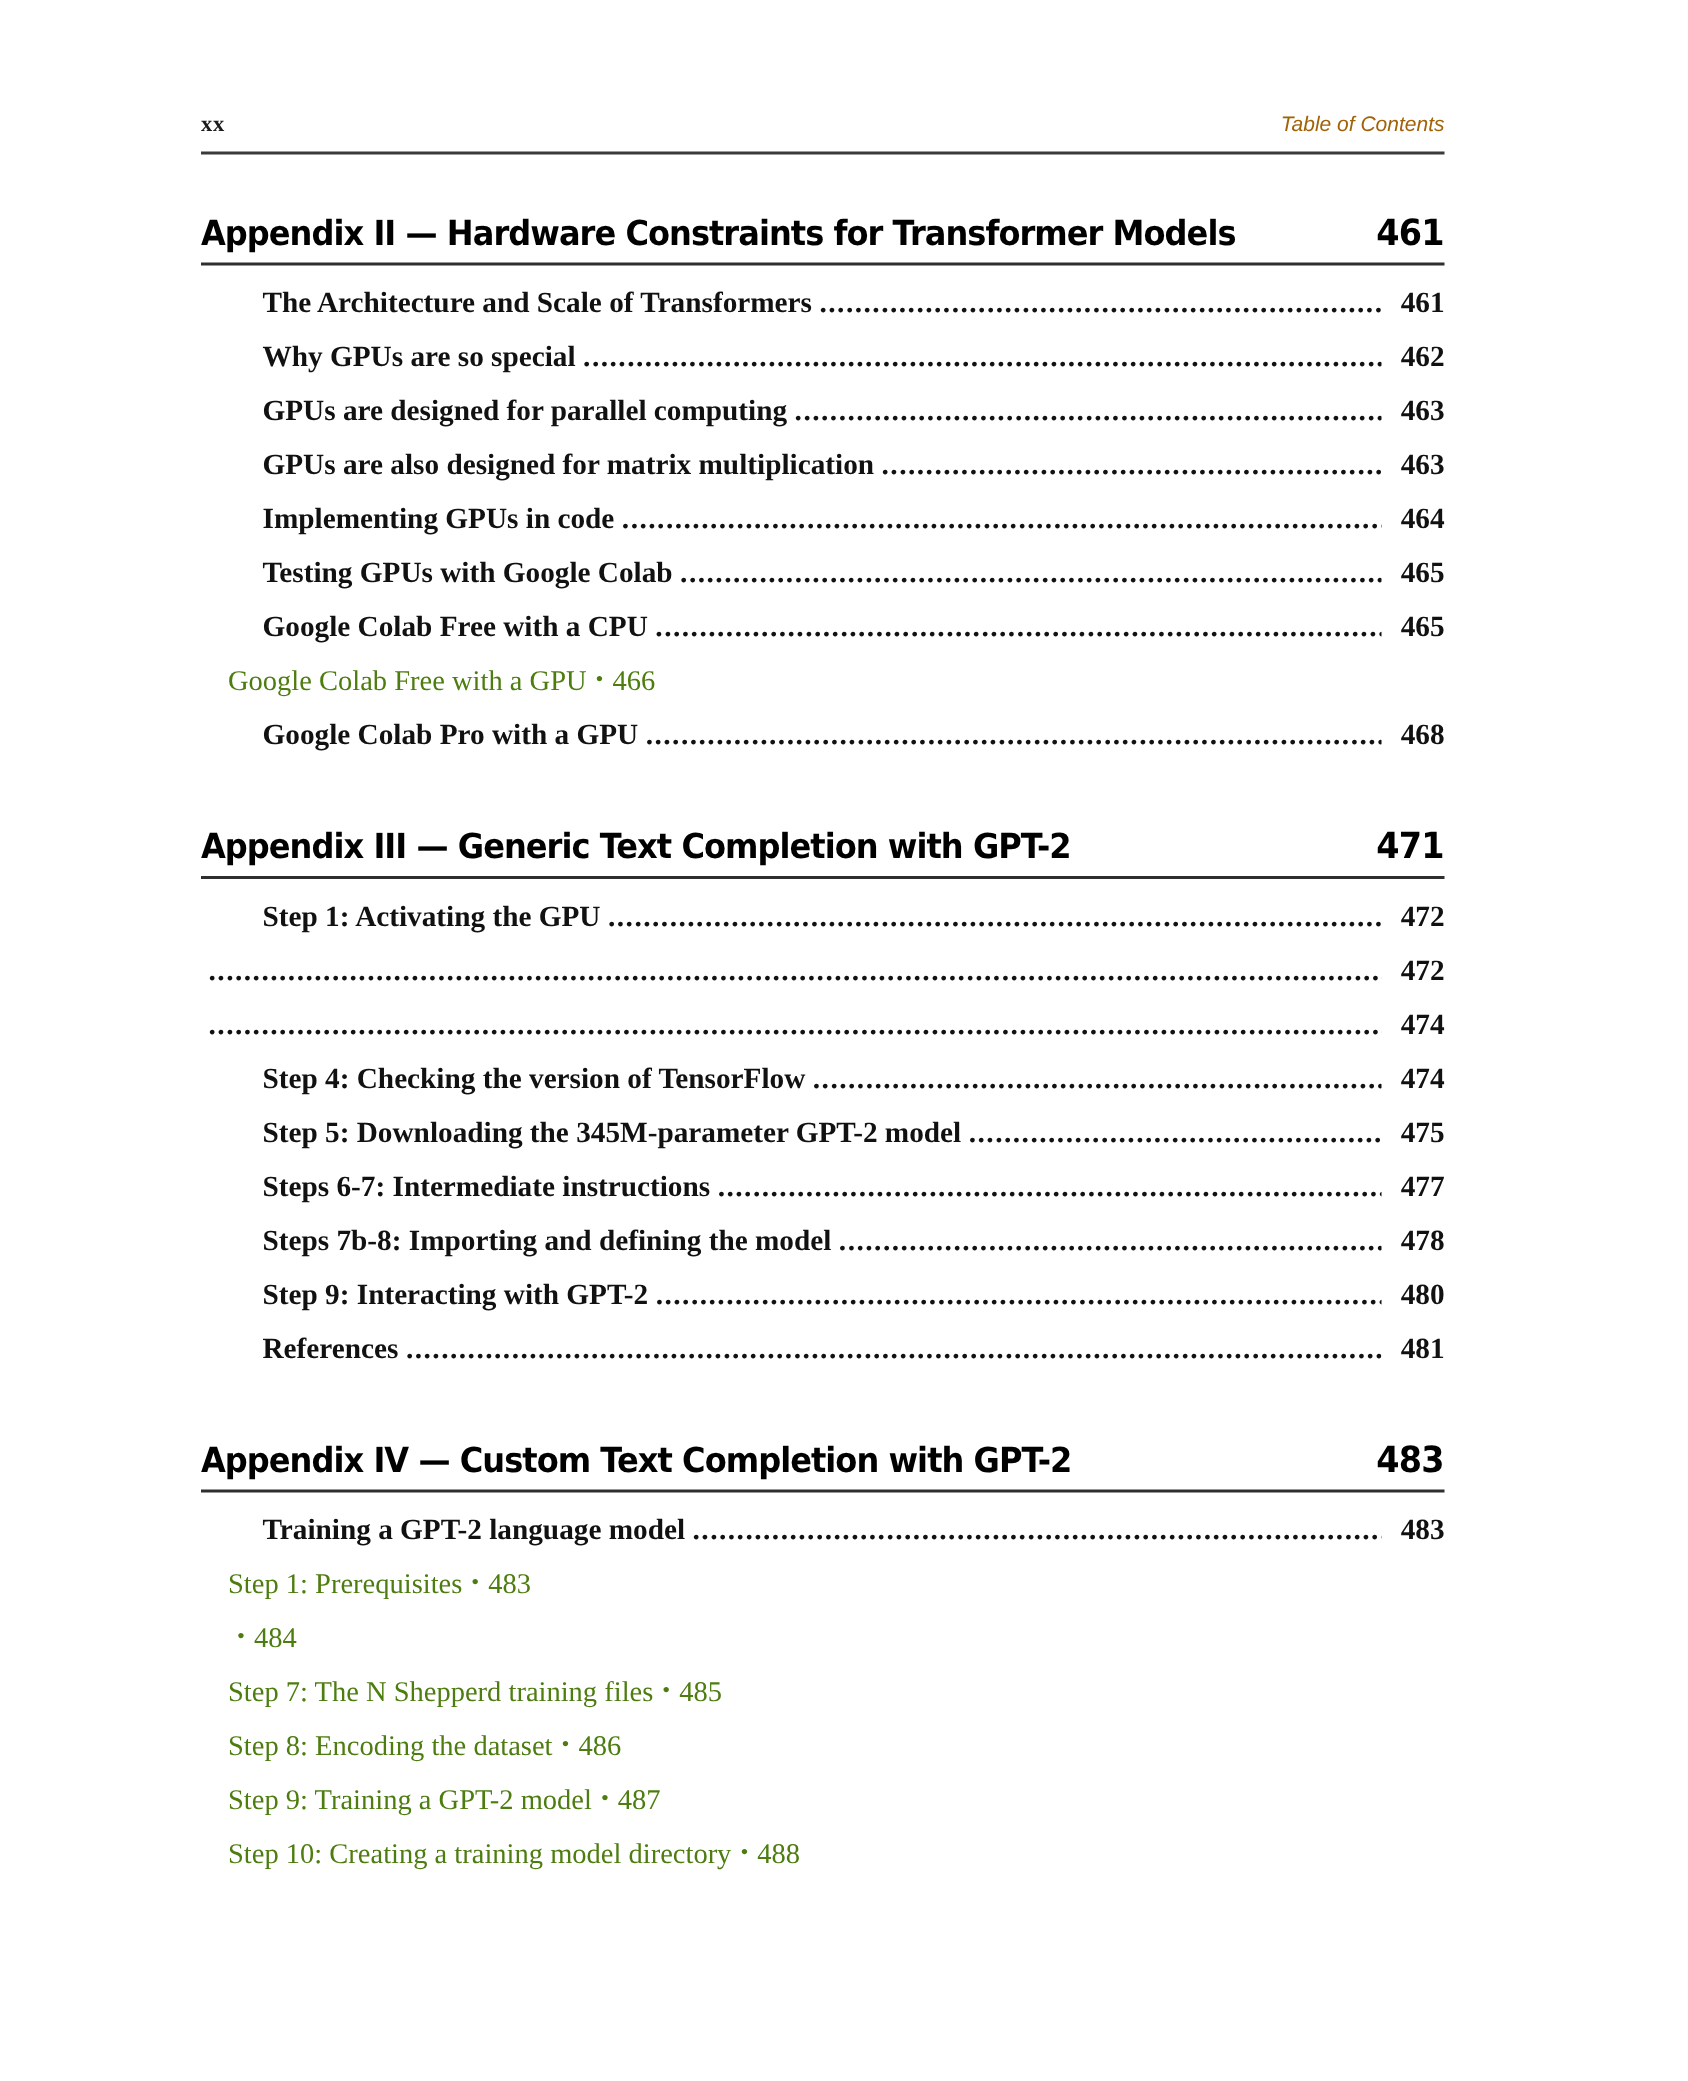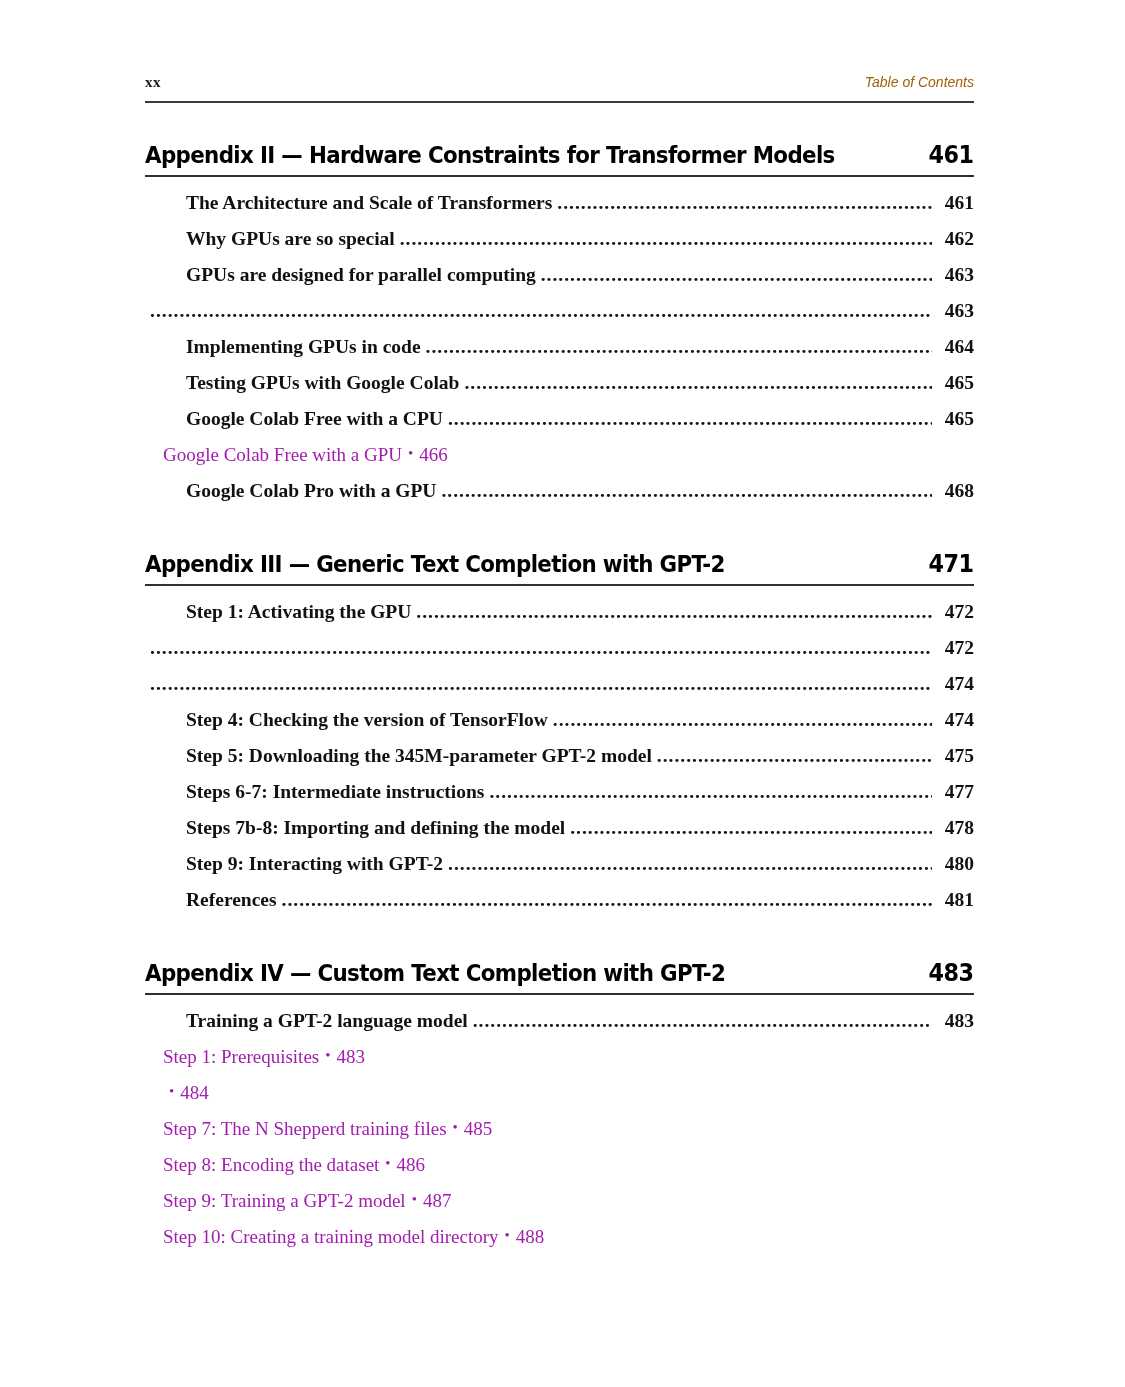--- a/index.html
+++ b/index.html
@@ -18,21 +18,21 @@
   .page {
     position: relative;
     width: 1125px;
     height: 1387px;
     box-sizing: border-box;
     padding: 0;
   }
 
   .content {
     position: absolute;
-    left: 145px;
+    left: 134px;
     top: 74px;
     width: 829px;
   }
 
   
   .running-head {
     display: flex;
     align-items: baseline;
     justify-content: space-between;
     height: 24px;
@@ -125,21 +125,21 @@
 
   
   .subentry {
     height: 36px;
     display: flex;
     align-items: baseline;
     padding-left: 18px;
     font-family: "Liberation Serif", "DejaVu Serif", serif;
     font-weight: 400;
     font-size: 19px;
-    color: #a21caf;
+    color: #4d7c0f;
     white-space: nowrap;
   }
   .subentry .sep {
     margin: 0 6px;
     font-size: 15px;
     line-height: 1;
     position: relative;
     top: -3px;
   }
 </style>
@@ -172,20 +172,21 @@
               <span class="etitle">Why GPUs are so special</span>
               <span class="leader">...............................................................................................................................................................</span>
               <span class="epage">462</span>
             </div>
             <div class="entry">
               <span class="etitle">GPUs are designed for parallel computing</span>
               <span class="leader">...............................................................................................................................................................</span>
               <span class="epage">463</span>
             </div>
             <div class="entry">
+              <span class="etitle">GPUs are also designed for matrix multiplication</span>
               <span class="leader">...............................................................................................................................................................</span>
               <span class="epage">463</span>
             </div>
             <div class="entry">
               <span class="etitle">Implementing GPUs in code</span>
               <span class="leader">...............................................................................................................................................................</span>
               <span class="epage">464</span>
             </div>
             <div class="entry">
               <span class="etitle">Testing GPUs with Google Colab</span>

